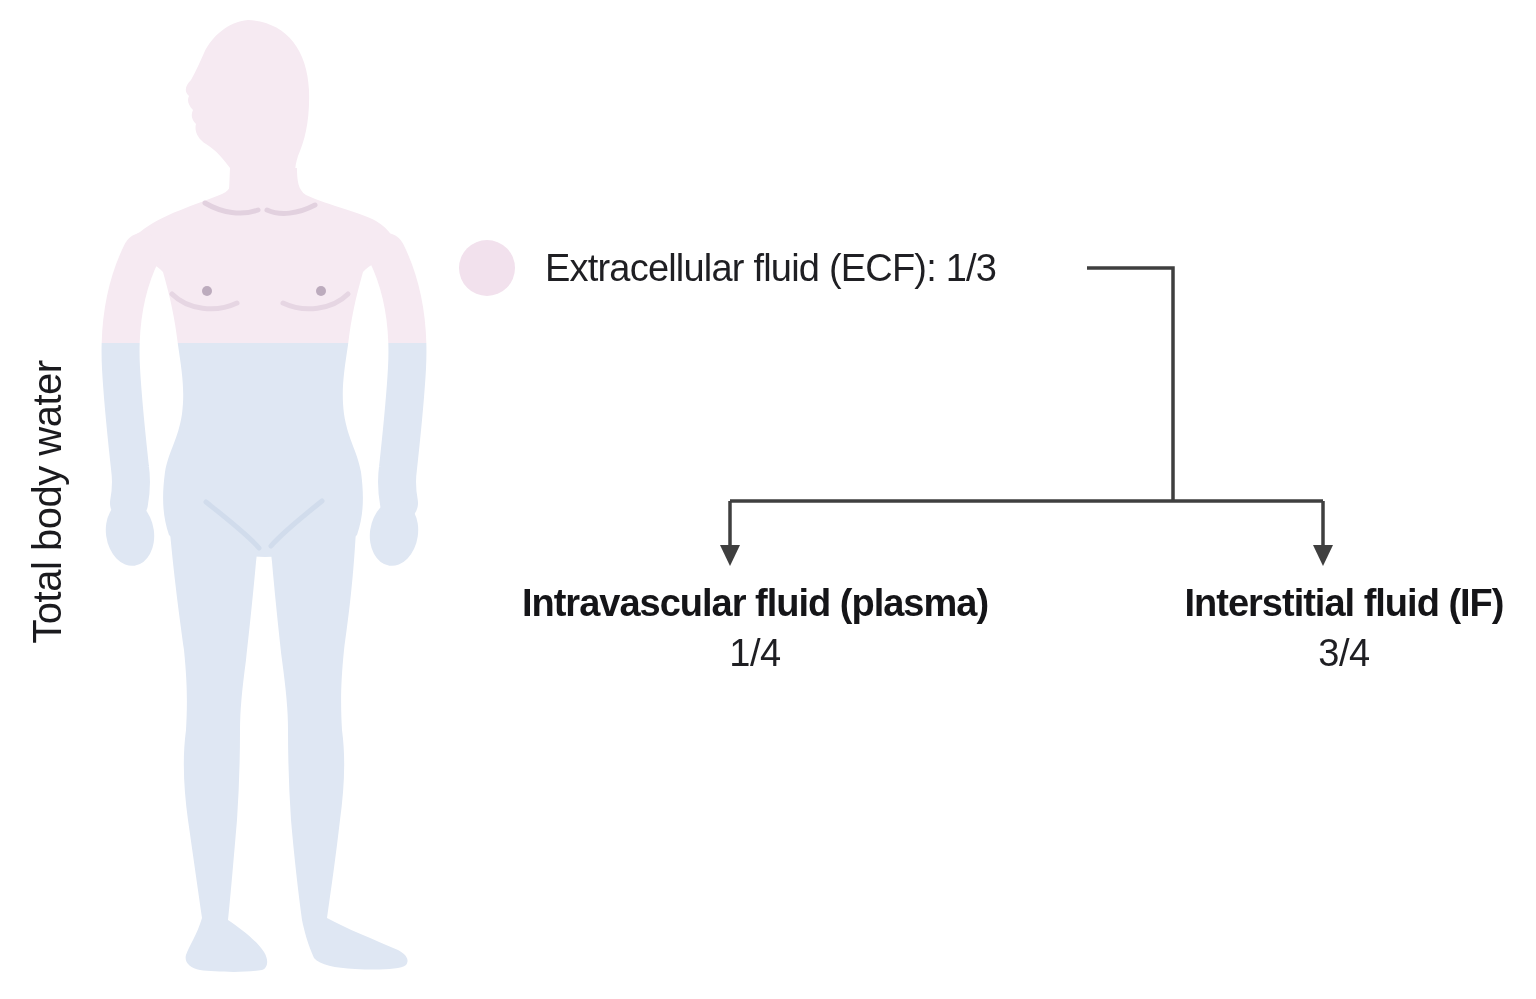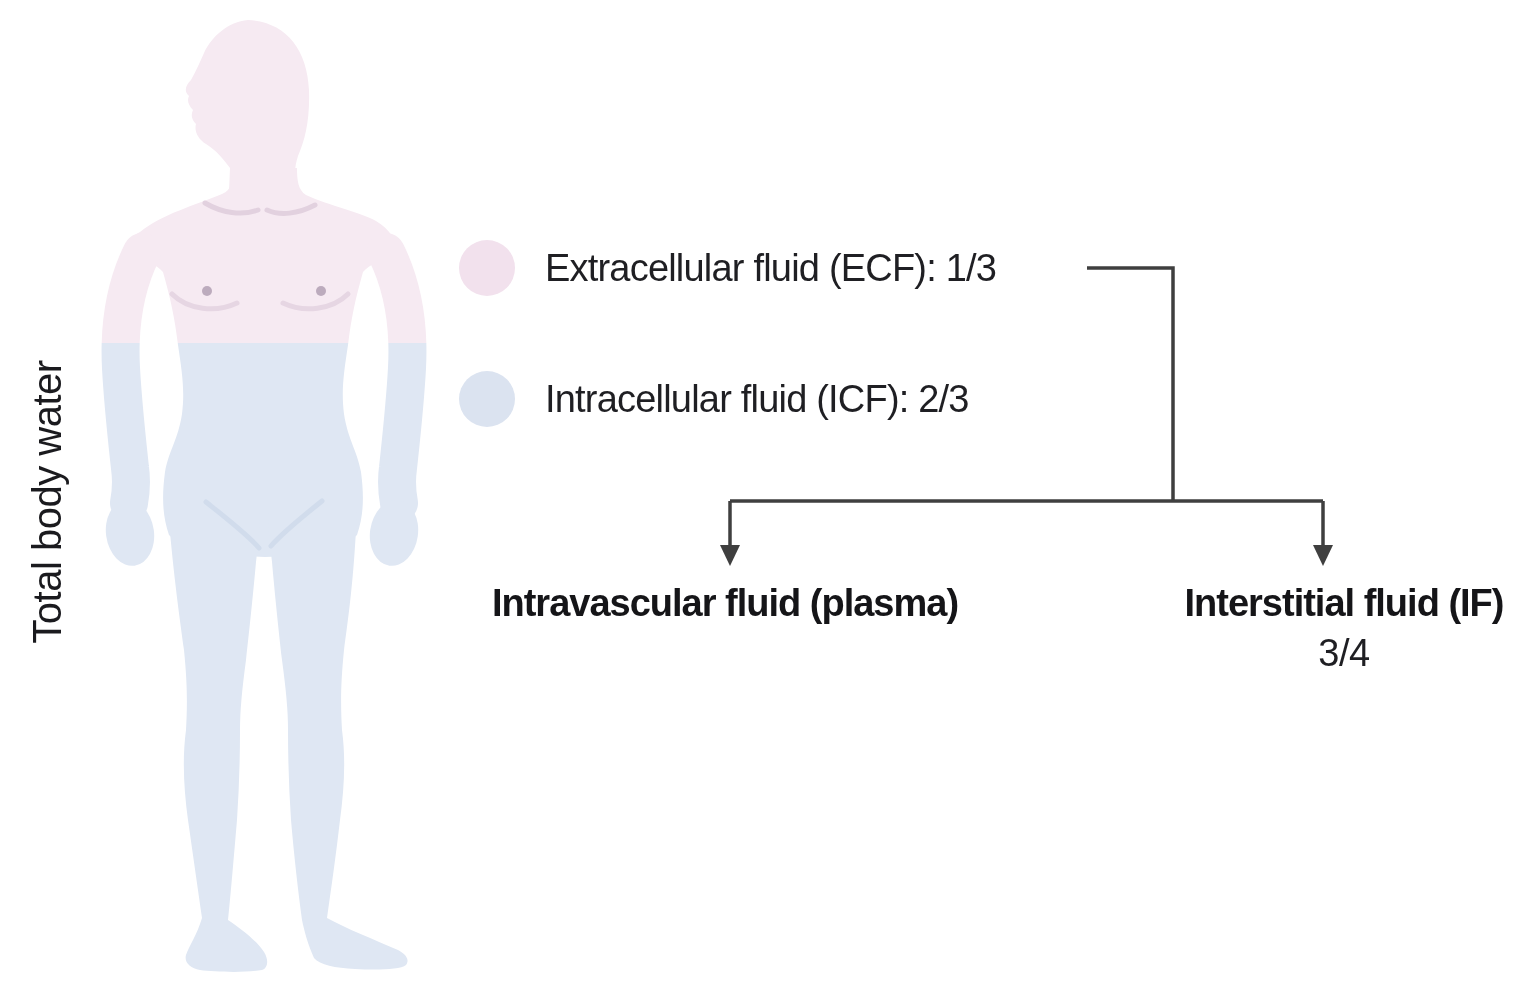--- a/index.html
+++ b/index.html
@@ -73,21 +73,21 @@
     line-height: 44px;
     color: #151518;
   }
   .branch-fraction {
     font-size: 38px;
     letter-spacing: -0.5px;
     line-height: 44px;
     margin-top: 6px;
     color: #1f1f23;
   }
-  .branch-left  { left: 425px;  top: 581px; width: 600px; }
+  .branch-left  { left: 455px;  top: 581px; width: 600px; }
   .branch-right { left: 1144px; top: 581px; width: 400px; }
 </style>
 </head>
 <body>
 
 <div class="canvas">
 
   <svg class="figure-svg" width="1536" height="999" viewBox="0 0 1536 999" xmlns="http://www.w3.org/2000/svg">
     <defs>
       <g id="bodyShape">
@@ -208,26 +208,23 @@
     <path d="M1323,501 L1323,547" fill="none" stroke="#3f3f3f" stroke-width="3.5"></path>
     <polygon points="1313,545 1333,545 1323,566" fill="#3f3f3f"></polygon>
   </svg>
 
   <div class="axis-label">Total body water</div>
 
   <div class="legend-row ecf">
     <div class="legend-swatch ecf"></div>
     <div class="legend-label">Extracellular fluid (ECF): 1/3</div>
   </div>
-  <div class="legend-row icf">
-    <div class="legend-swatch icf"></div>
-    <div class="legend-label">Intracellular fluid (ICF): 2/3</div>
-  </div>
 
   <div class="branch-label branch-left">
     <div class="branch-title">Intravascular fluid (plasma)</div>
+    <div class="branch-fraction">1/4</div>
   </div>
   <div class="branch-label branch-right">
     <div class="branch-title">Interstitial fluid (IF)</div>
     <div class="branch-fraction">3/4</div>
   </div>
 
 </div>
 
 </body></html>

